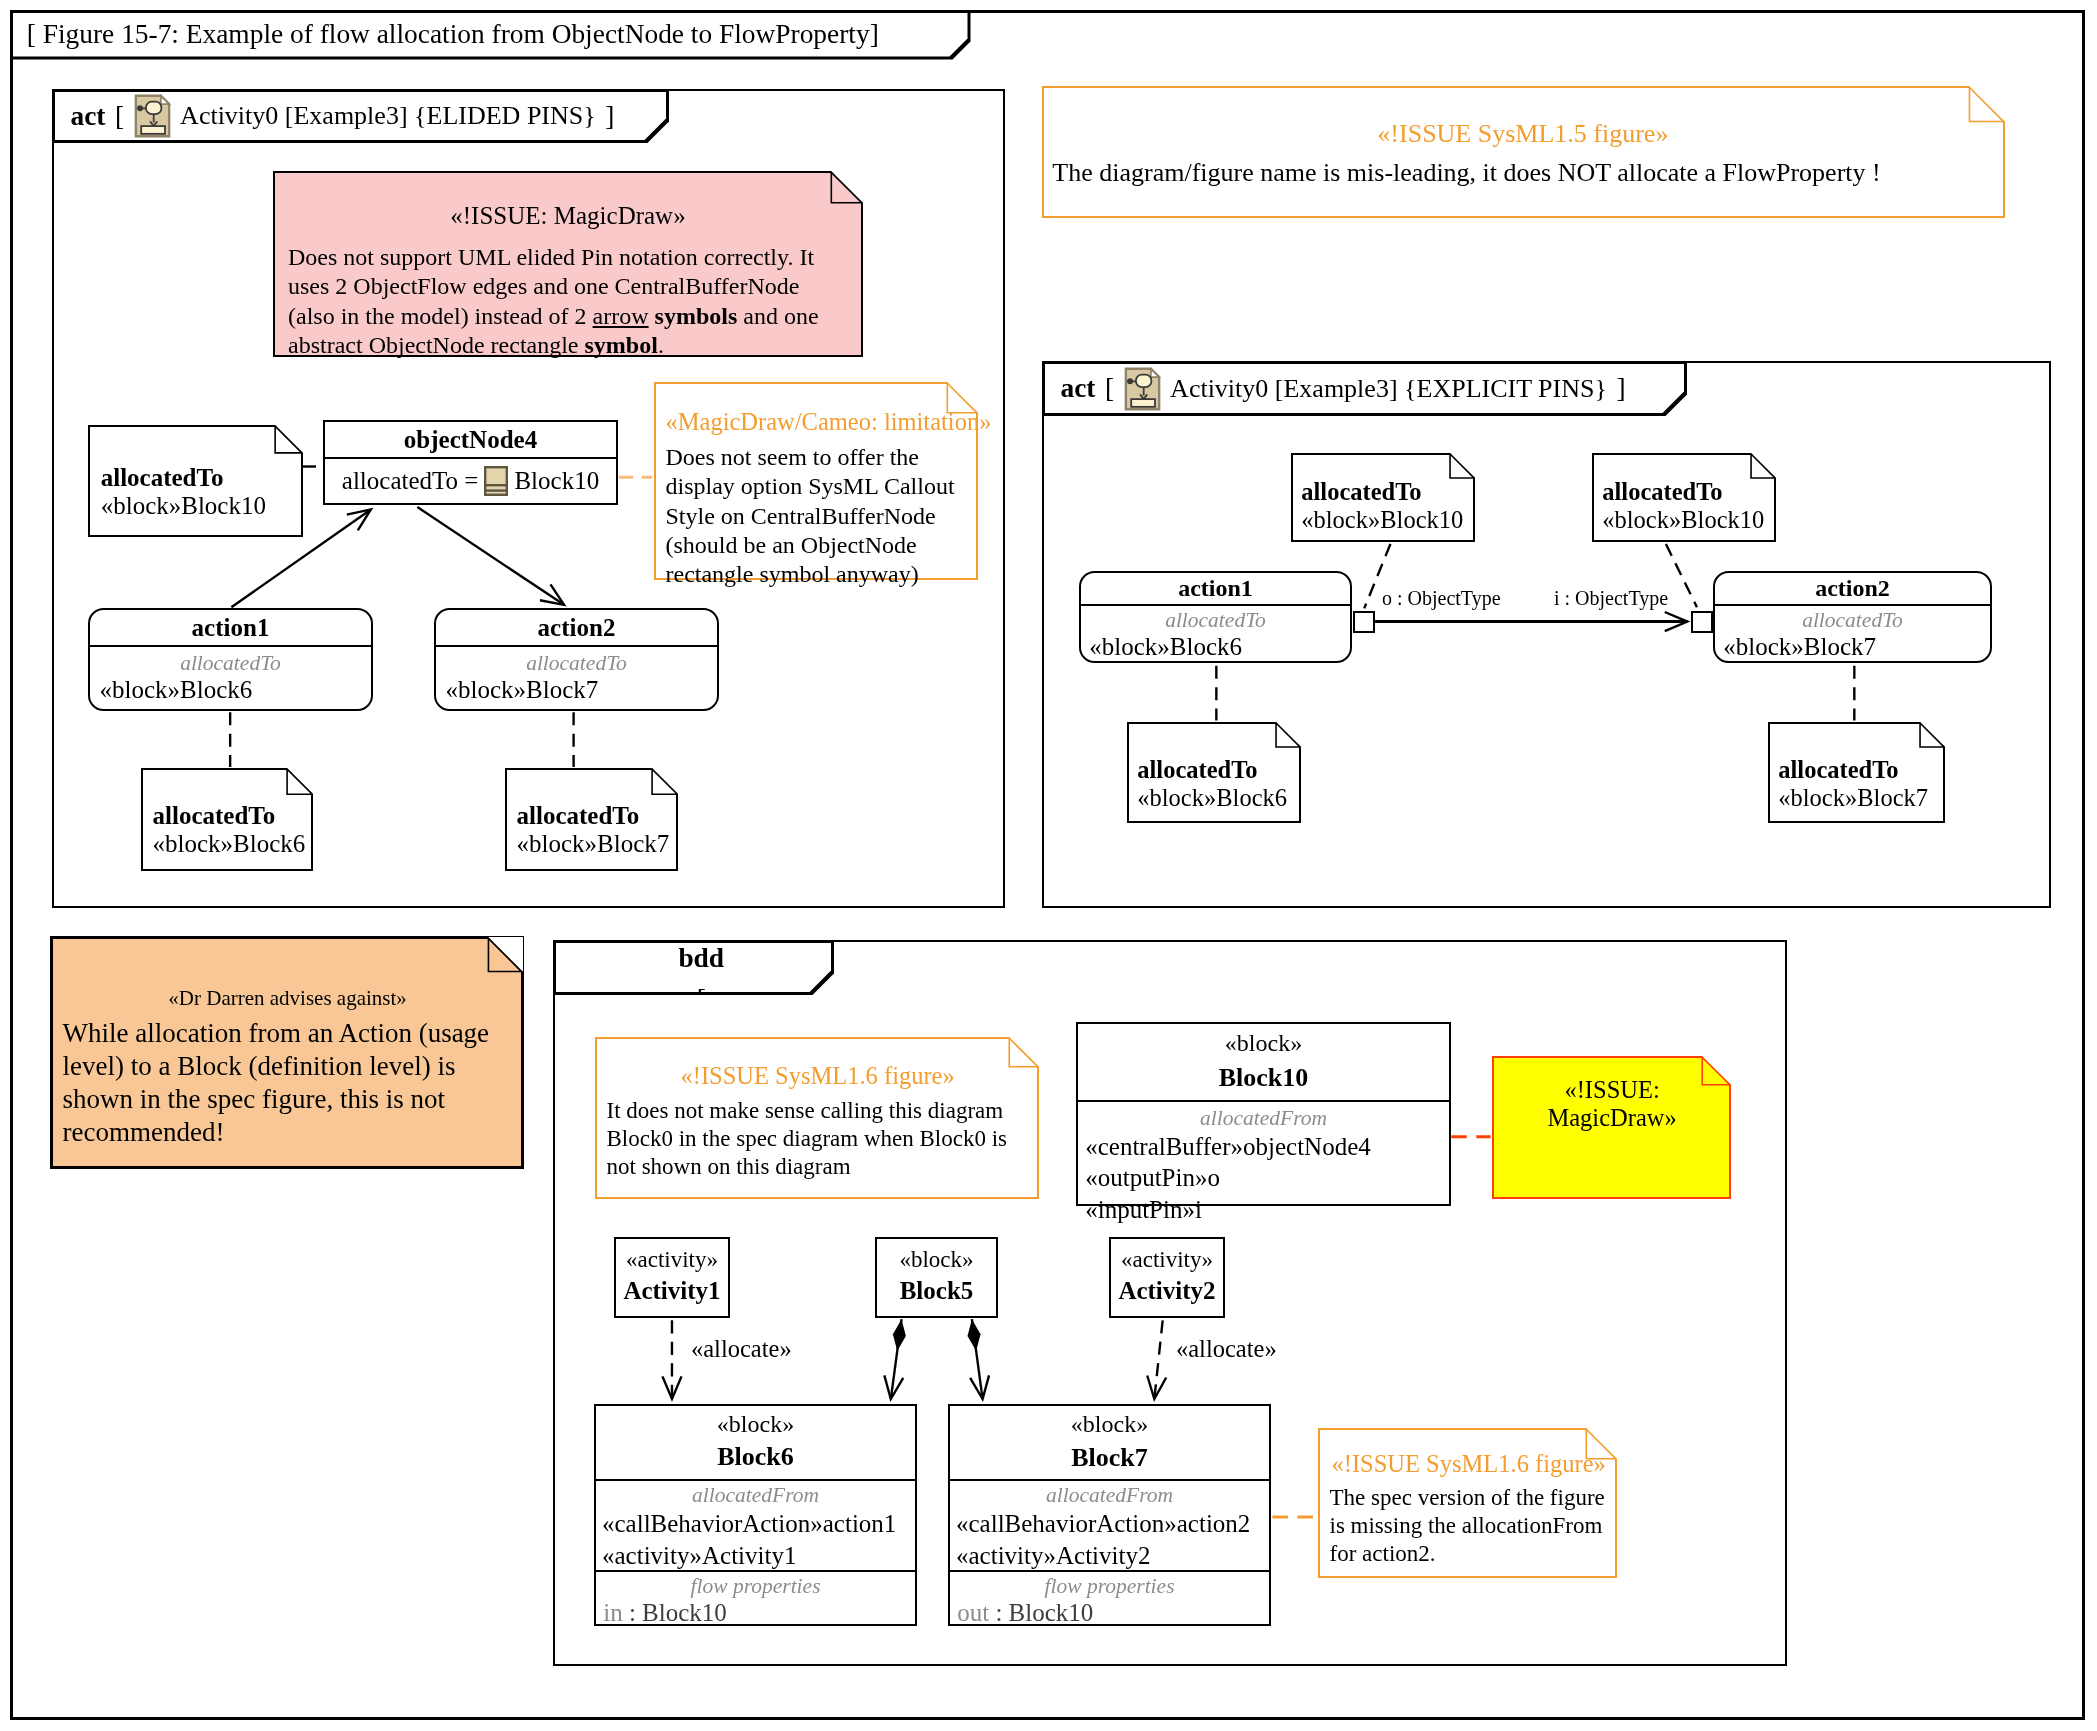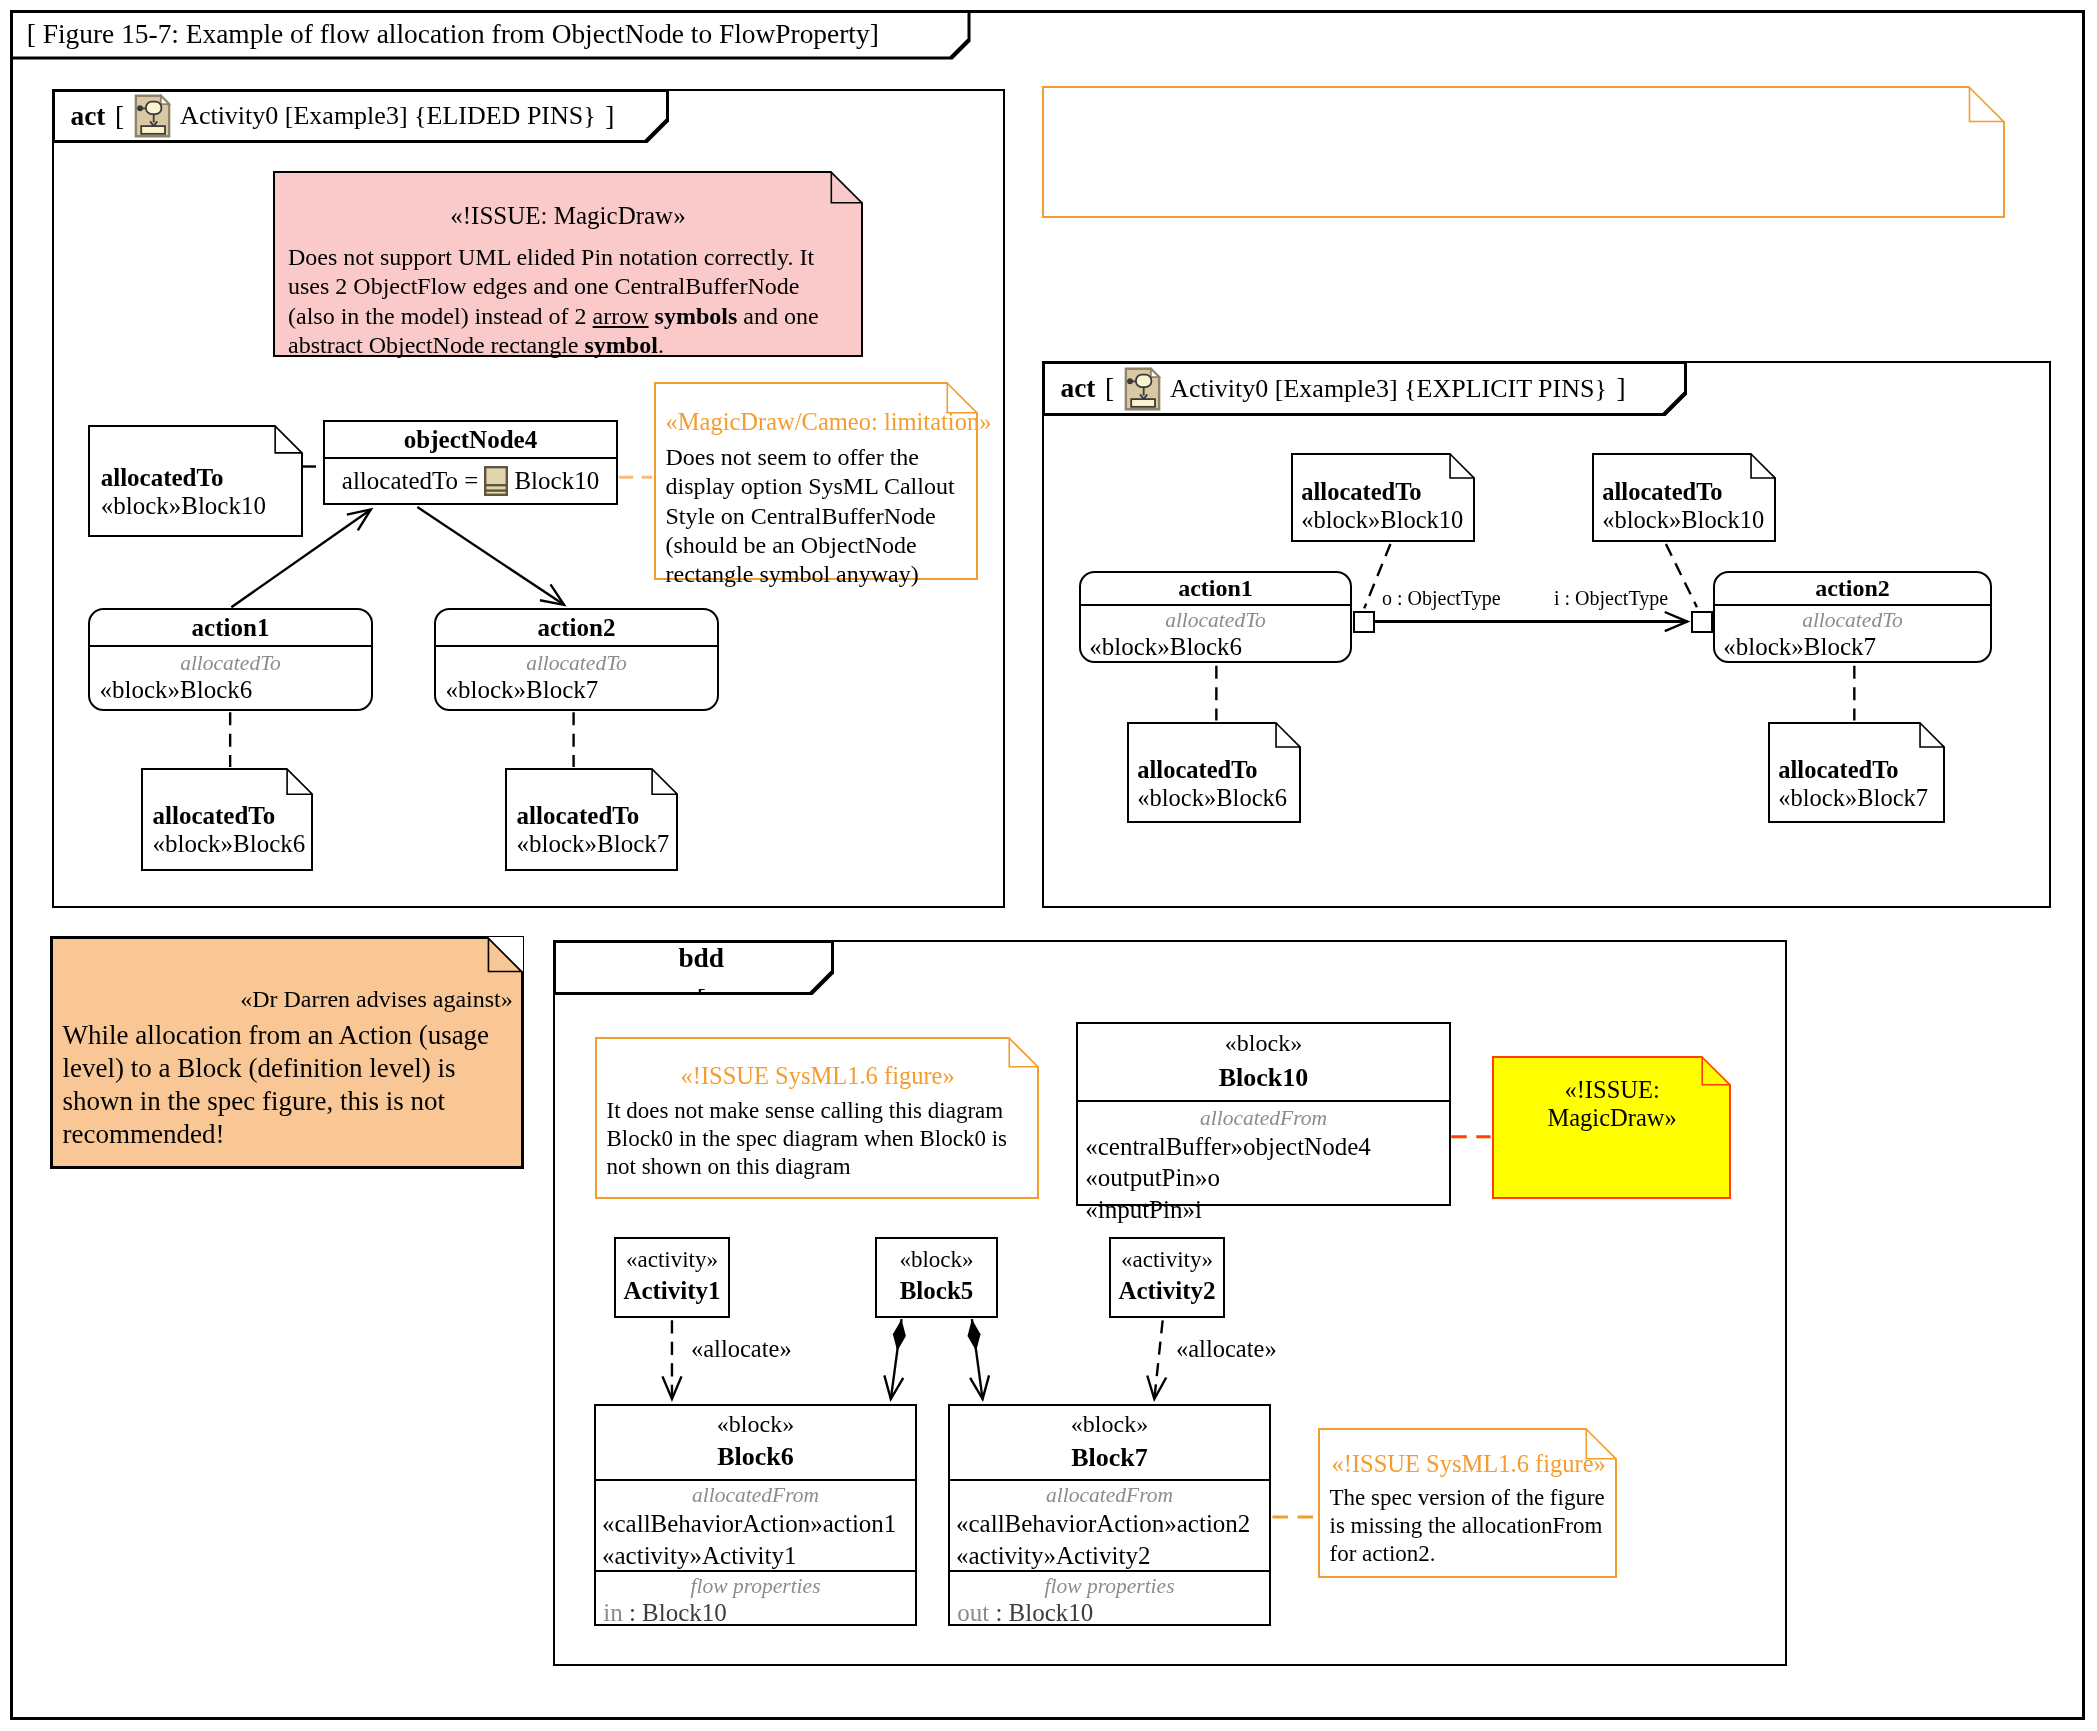--- a/index.html
+++ b/index.html
@@ -158,20 +158,24 @@
     <div class="txt" style="padding:32px 0 0 9.5px;">
       <div class="val bold">allocatedTo</div>
       <div class="val">«block»Block7</div>
     </div>
   </div>
 
   <div class="abs note note-orange z4" style="left:1042px;top:86px;width:963px;height:132px;--f:37px;">
     <svg class="fold" viewBox="0 0 10 10" preserveAspectRatio="none">
       <path d="M0.4,0.4 L9.6,9.6 L0.4,9.6 Z" fill="#fff" stroke="#F49D2F" stroke-width="1.6" vector-effect="non-scaling-stroke"></path>
       </svg>
+    <div class="txt" style="padding:31px 9.5px 0 8.3px;">
+      <div class="ntitle orange" style="font-size:26px;">«!ISSUE SysML1.5 figure»</div>
+      <div class="nbody" style="margin-top:8.3px;font-size:26px;">The diagram/figure name is mis-leading, it does NOT allocate a FlowProperty !</div>
+    </div>
   </div>
 
   <div class="abs frame" style="left:1042px;top:361px;width:1009px;height:547px;"></div>
   <div class="abs tab cut36" style="left:1042px;top:361px;width:645px;height:55px;">
     <div class="tin" style="padding-left:15.5px;">
       <span class="kw">act</span>
       <span class="brk">[</span>
       <svg width="37" height="44" viewBox="0 0 62 74">
         <path d="M3,3 h42 l14,14 v54 h-56 z" fill="#D8C9A3" stroke="#8F8468" stroke-width="4"></path>
         <path d="M45,3 l0,14 l14,0 z" fill="#fff" stroke="#8F8468" stroke-width="3"></path>
@@ -239,21 +243,21 @@
       <div class="val bold" style="font-size:24.5px;">allocatedTo</div>
       <div class="val" style="font-size:24.5px;">«block»Block7</div>
     </div>
   </div>
 
   <div class="abs note note-peach z4" style="left:50px;top:936px;width:474px;height:233px;--f:36px;">
     <svg class="fold" viewBox="0 0 10 10" preserveAspectRatio="none">
       <path d="M0.4,0.4 L9.6,9.6 L0.4,9.6 Z" fill="#F8C795" stroke="#000" stroke-width="1.6" vector-effect="non-scaling-stroke"></path>
       </svg>
     <div class="txt" style="padding:47px 8.3px 0 9.5px;">
-      <div class="ntitle" style="font-size:24px;text-align:right;">«Dr Darren advises against»</div>
+      <div class="ntitle" style="font-size:21px;">«Dr Darren advises against»</div>
       <div class="nbody" style="margin-top:6px;font-size:27px;">While allocation from an Action (usage level) to a Block (definition level) is shown in the spec figure, this is not recommended!</div>
     </div>
   </div>
 
   <div class="abs frame" style="left:553px;top:940px;width:1234px;height:726px;"></div>
   <div class="abs tab cut36" style="left:553px;top:940px;width:281px;height:55px;">
     <div class="tin" style="padding-left:15.5px;flex-direction:column;">
       <span class="kw">bdd</span>
       <span class="brk">[</span>
       <svg width="37" height="44" viewBox="0 0 62 74">

